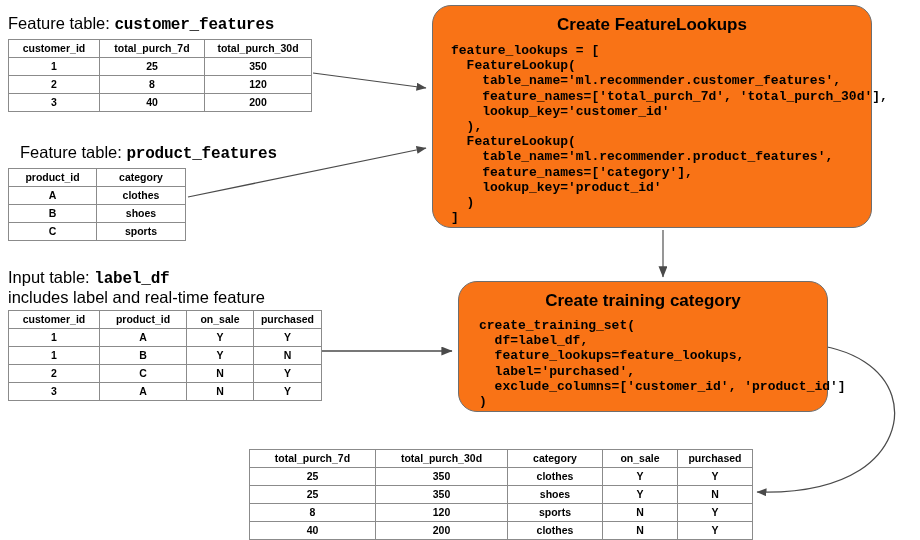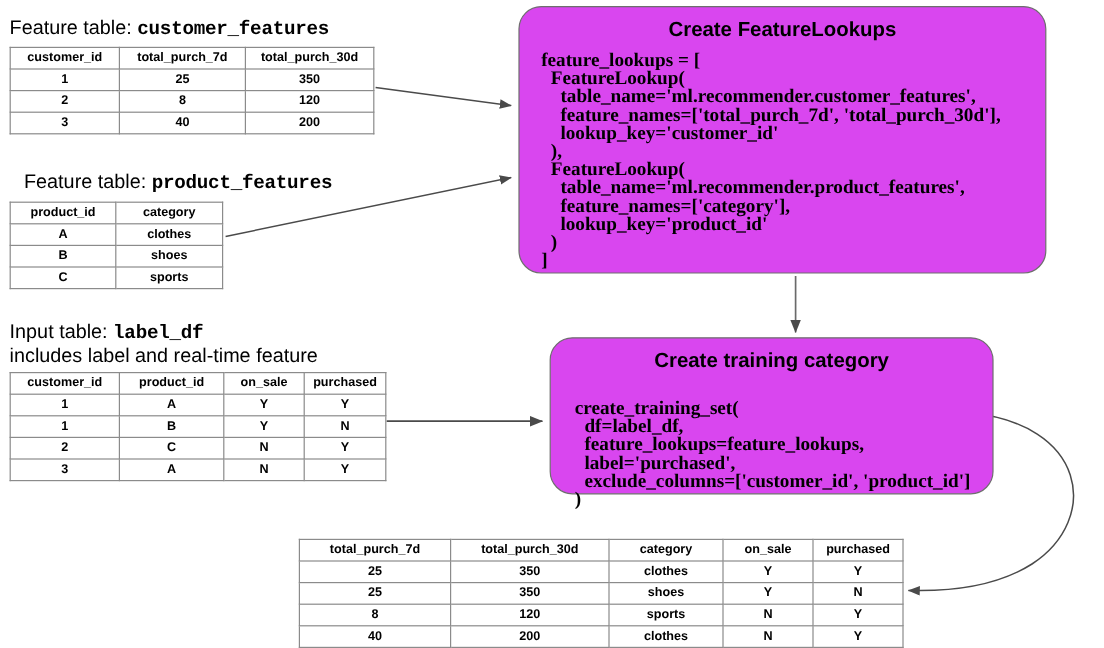--- a/index.html
+++ b/index.html
@@ -47,37 +47,37 @@
     line-height:17px;
     white-space:nowrap;
     color:#000;
     font-weight:bold;
   }
   .tbl th{font-size:10.5px;}
 
   
   .pbox{
     position:absolute;
-    background:#d946ef;
+    background:#f97316;
     border:1.2px solid #6e6e6e;
     border-radius:19px;
     box-sizing:border-box;
   }
   .pbox .ptitle{
     text-align:center;
     font-family:"Liberation Sans", sans-serif;
     font-weight:bold;
     font-size:17px;
     color:#000;
     margin-top:9px;
   }
   .pcode{
-    font-family:Liberation Serif, serif;
-    font-weight:bold;
-    font-size:16px;
+    font-family:Liberation Mono, monospace;
+    font-weight:bold;
+    font-size:13px;
     line-height:15.2px;
     white-space:pre;
     color:#000;
     margin:8px 0 0 18px;
   }
 
   svg.wires{position:absolute;left:0;top:0;width:920px;height:540px;overflow:visible;}
 </style>
 </head>
 <body>
@@ -228,21 +228,21 @@
   FeatureLookup(
     table_name='ml.recommender.product_features',
     feature_names=['category'],
     lookup_key='product_id'
   )
 ]</div>
   </div>
 
   <div class="pbox" style="left:458px;top:281px;width:370px;height:131px;">
     <div class="ptitle">Create training category</div>
-    <div class="pcode" style="margin-left:20px;margin-top:22px;">create_training_set(
+    <div class="pcode" style="margin-left:20px;margin-top:7px;">create_training_set(
   df=label_df,
   feature_lookups=feature_lookups,
   label='purchased',
   exclude_columns=['customer_id', 'product_id']
 )</div>
   </div>
 
 
   <table class="tbl" style="left:249px;top:449px;width:503px;">
     <colgroup>

